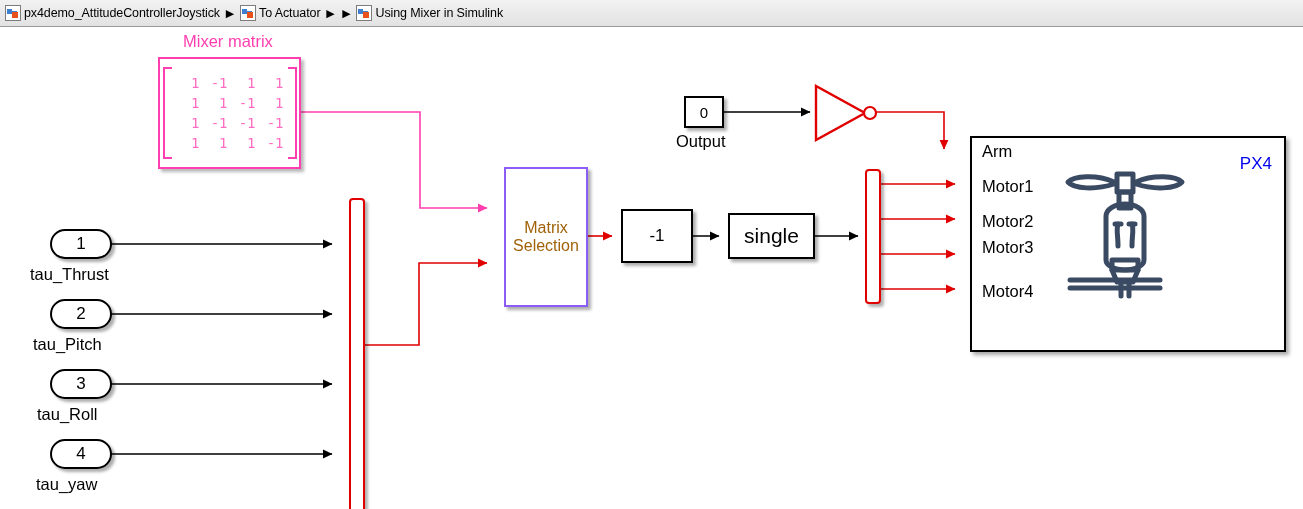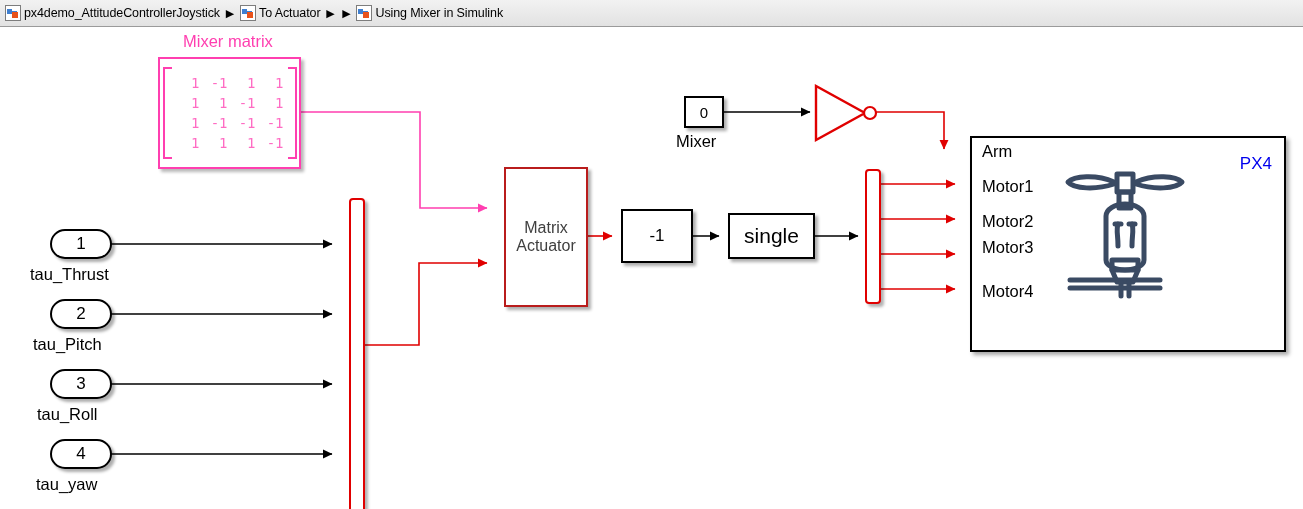--- a/index.html
+++ b/index.html
@@ -94,21 +94,21 @@
   .blk {
     position: absolute;
     background: #ffffff;
     box-sizing: border-box;
     display: flex;
     align-items: center;
     justify-content: center;
     box-shadow: 3px 3px 3px rgba(0,0,0,0.32);
   }
   .blk-black { border: 2px solid #000000; }
-  .blk-red   { border: 2px solid #b91c1c; color: #404040; align-items: center; }
+  .blk-red   { border: 2px solid #8b5cf6; color: #a16207; align-items: center; }
 
   .inport {
     position: absolute;
     background: #ffffff;
     border: 2px solid #000000;
     border-radius: 22px;
     display: flex;
     align-items: center;
     justify-content: center;
     font-size: 17px;
@@ -321,35 +321,35 @@
 
     <div class="inport" style="left:42px; top:412px; width:62px; height:30px;">
       <span>4</span>
     </div>
     <div class="port-label" style="left:28px; top:448px;">tau_yaw</div>
 
     <div class="muxbar" style="left:341px; top:171px; width:16px; height:325px;"></div>
 
     <div class="blk blk-red" id="matrix-multiply-block" style="left:496px; top:140px; width:84px; height:140px;">
       <span class="blk-text">Matrix</span>
-      <span class="blk-text">Actuator</span>
+      <span class="blk-text">Selection</span>
     </div>
 
     <div class="blk blk-black" style="left:613px; top:182px; width:72px; height:54px; font-size:17px;">
       <span class="blk-text">-1</span>
     </div>
 
     <div class="blk blk-black" style="left:720px; top:186px; width:87px; height:46px; font-size:21px;">
       <span class="blk-text">single</span>
     </div>
 
     <div class="blk blk-black" style="left:676px; top:69px; width:40px; height:32px; font-size:15px;">
       <span class="blk-text">0</span>
     </div>
-    <div class="port-label" style="left:668px; top:105px;">Mixer</div>
+    <div class="port-label" style="left:668px; top:105px;">Output</div>
 
     <svg style="position:absolute; left:806px; top:57px;" width="72" height="58">
       <g transform="translate(2,2)">
         <path d="M0,0 L0,54 L49,27 Z" fill="#ffffff" stroke="#e00000" stroke-width="2.4" stroke-linejoin="miter"></path>
         <circle cx="54" cy="27" r="6" fill="#ffffff" stroke="#e00000" stroke-width="2.2"></circle>
       </g>
     </svg>
 
     <div class="muxbar" style="left:857px; top:142px; width:16px; height:135px;"></div>
 

